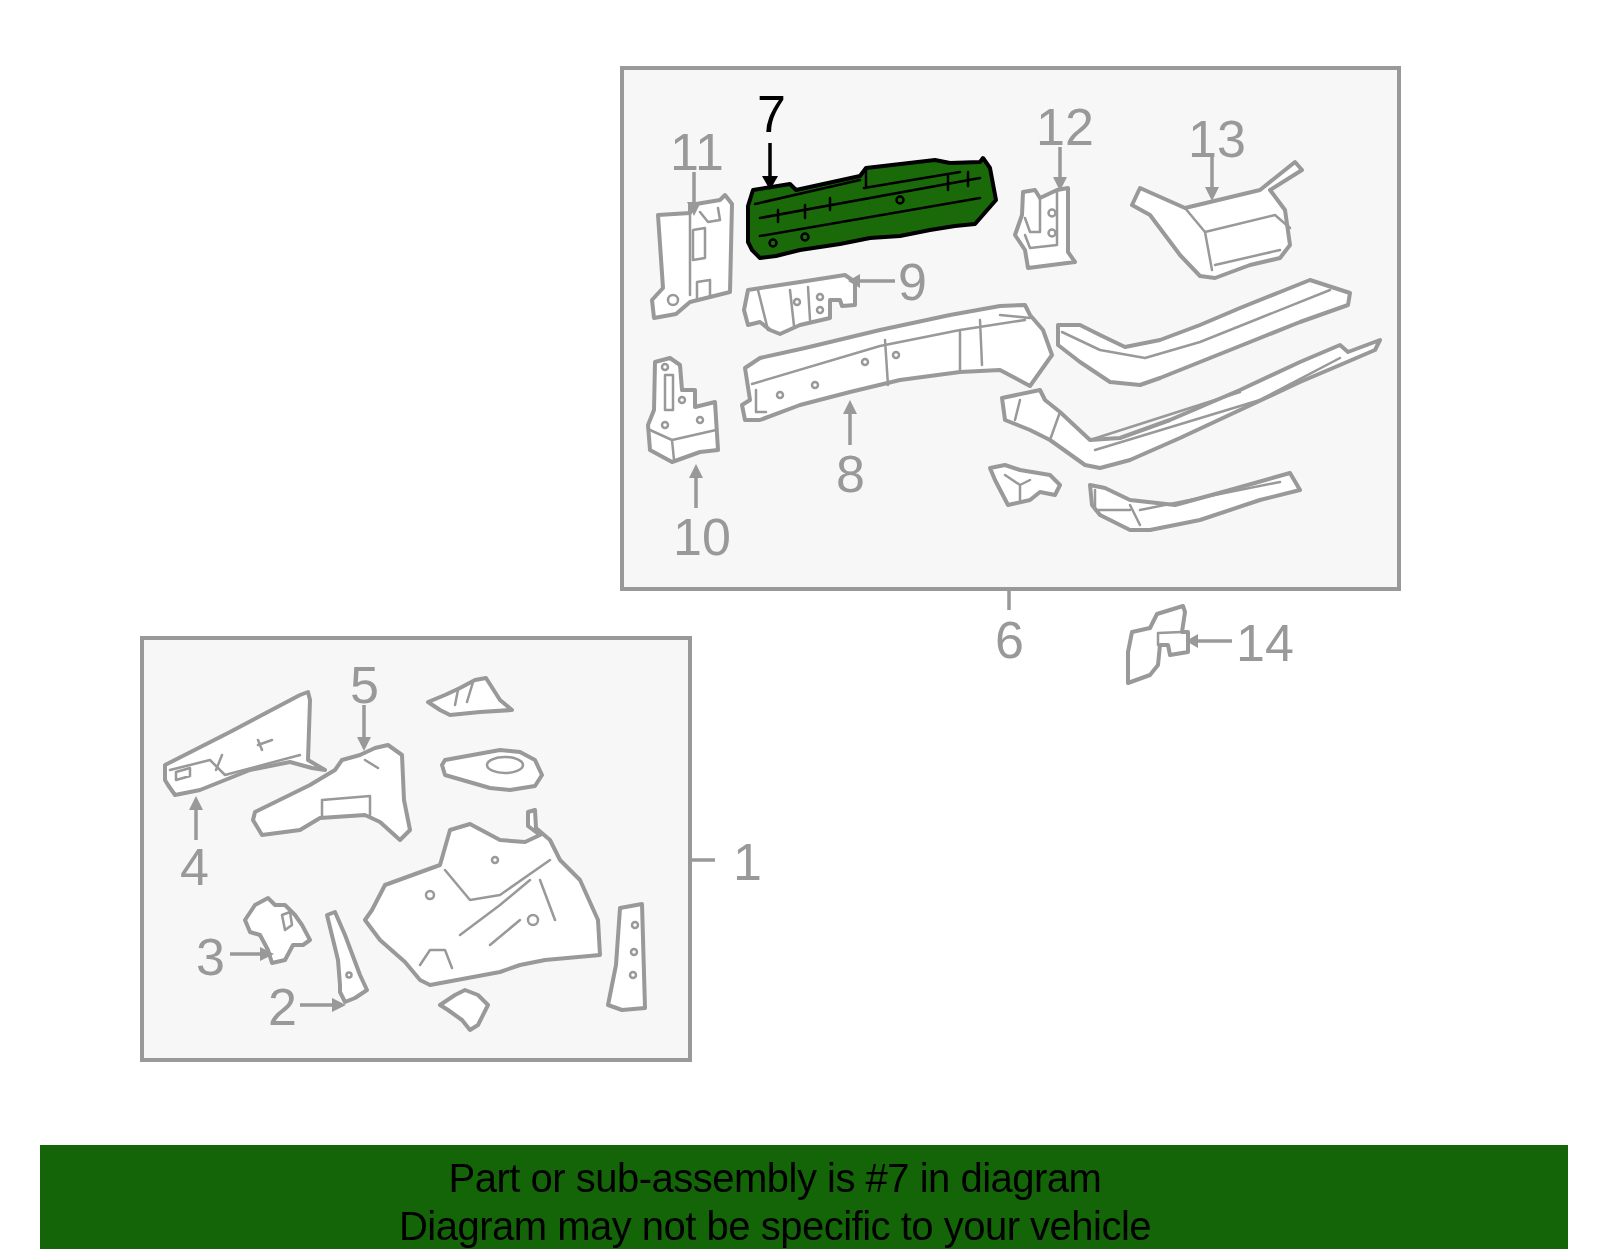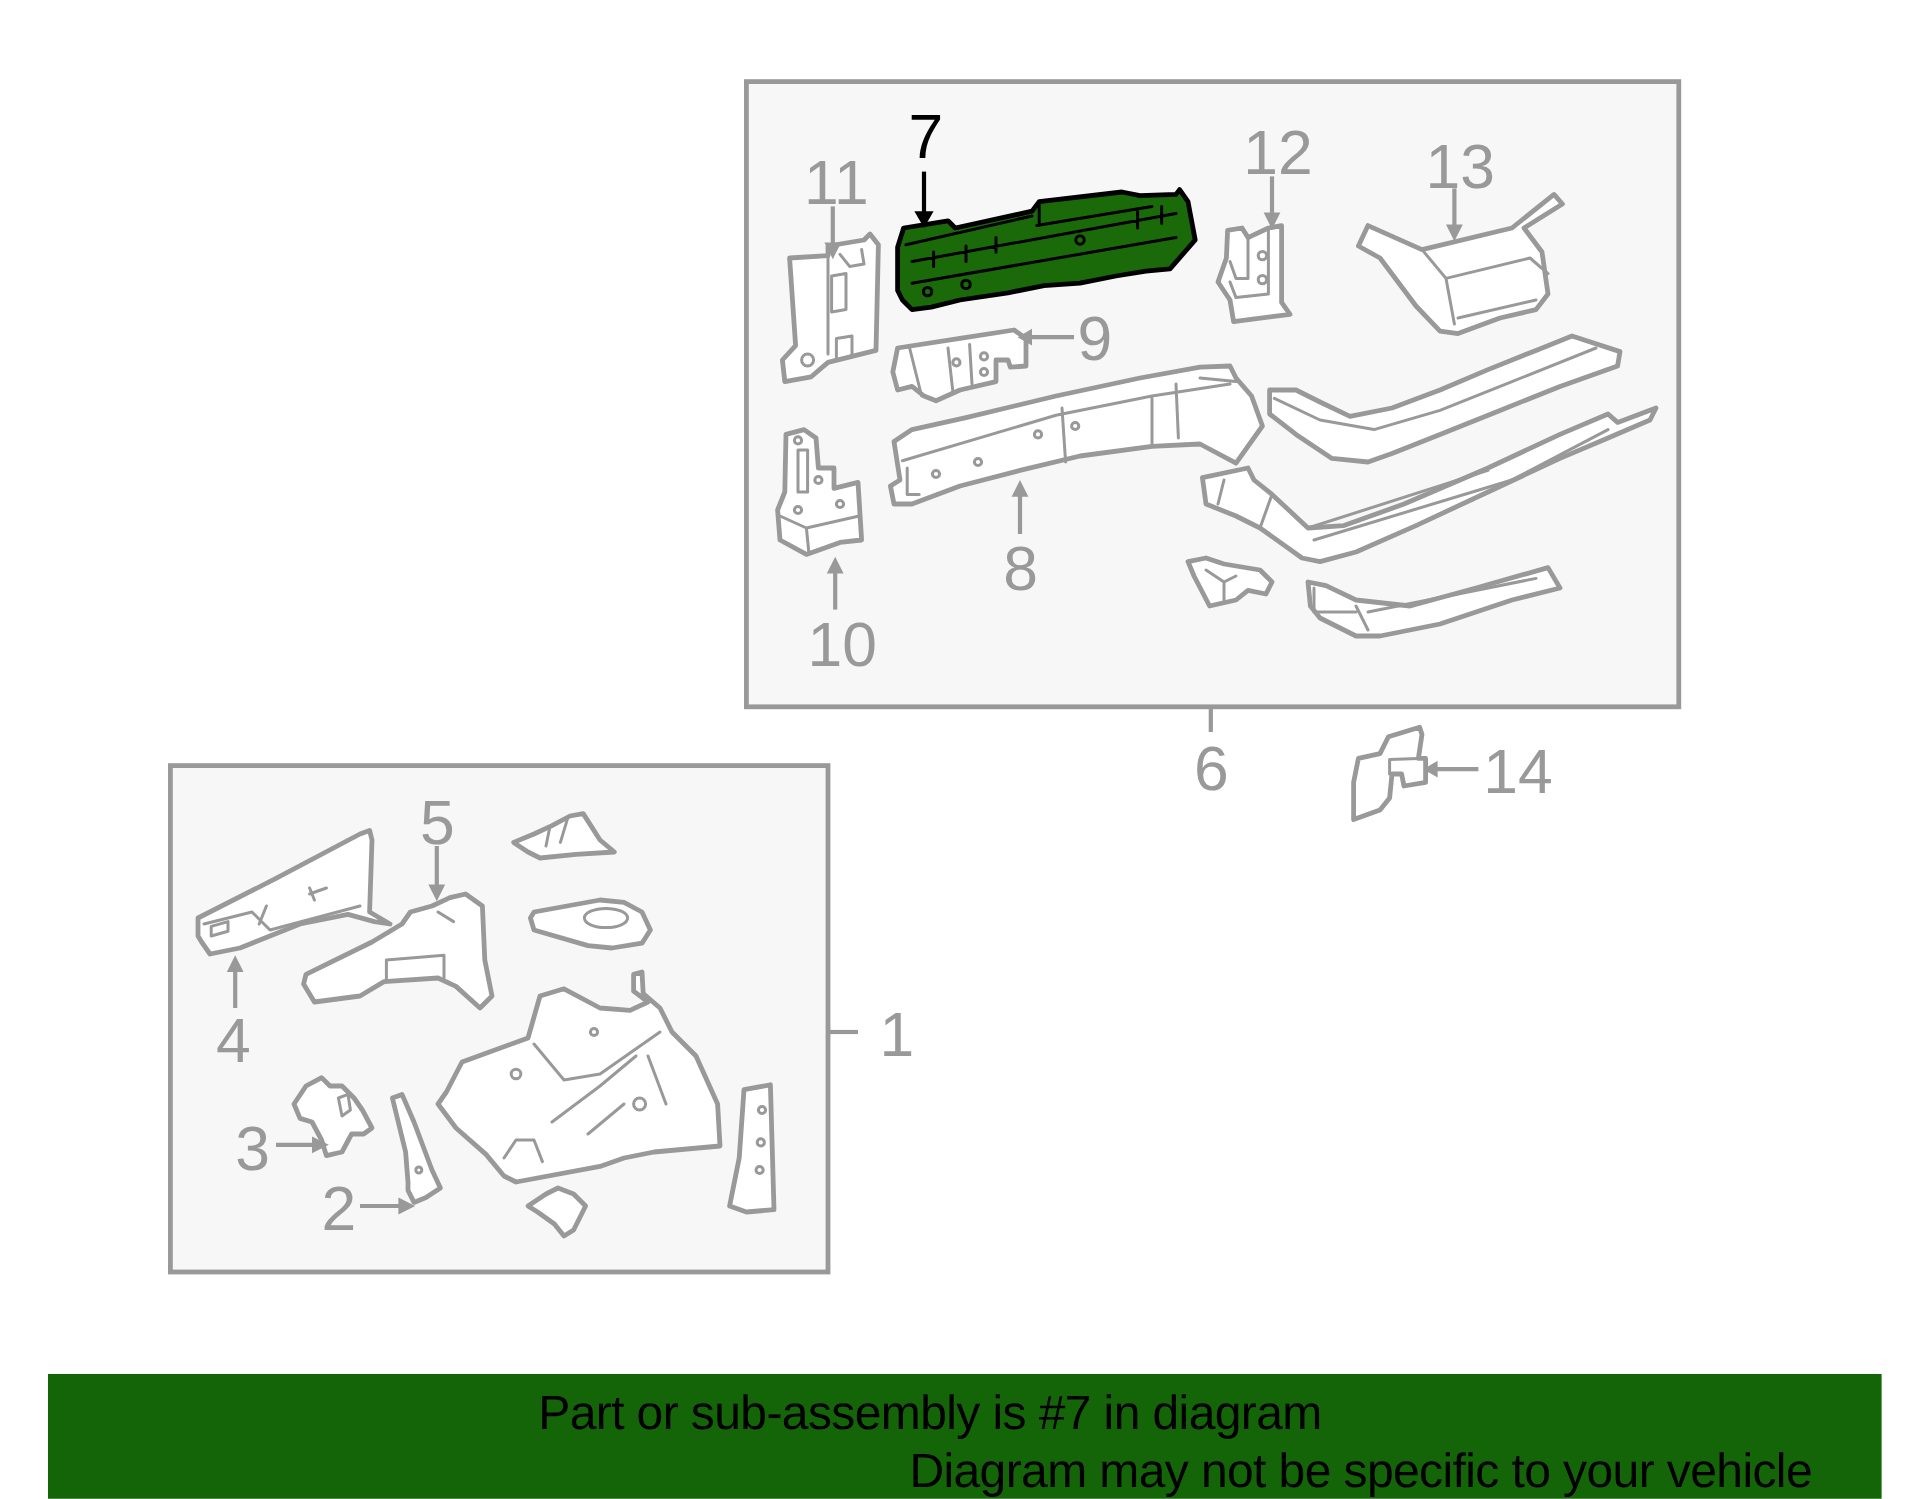--- a/index.html
+++ b/index.html
@@ -14,21 +14,21 @@
   .arrow { stroke:#999999; stroke-width:3.5; fill:none; }
   .arrowhead { fill:#999999; }
   .arrow-hl { stroke:#000000; stroke-width:3.5; fill:none; }
   .arrowhead-hl { fill:#000000; }
   .banner {
     position:absolute; left:40px; top:1133px; width:1528px; height:112px;
     background:#146508; color:#000000; text-align:center;margin-top:12px;
   }
   .banner-line { position:absolute; left:0; width:1470px; font-size:40px; text-align:center; line-height:46px; letter-spacing:-0.5px; }
   .banner-line.l1 { top:10px; }
-  .banner-line.l2 { top:58px;text-align:right; }
+  .banner-line.l2 { top:58px; }
 </style>
 </head>
 <body>
 
 <svg class="diagram" width="1600" height="1249" viewBox="0 0 1600 1249">
 
   <rect x="622" y="68" width="777" height="521" fill="#f7f7f7" stroke="#999999" stroke-width="4"></rect>
 
   <g>
     <path class="part" d="M658,215 L690,213 L690,205 L720,200 L725,195 L732,204 L730,292 L690,302 L676,314 L654,318 L652,300 L663,288 Z"></path>

